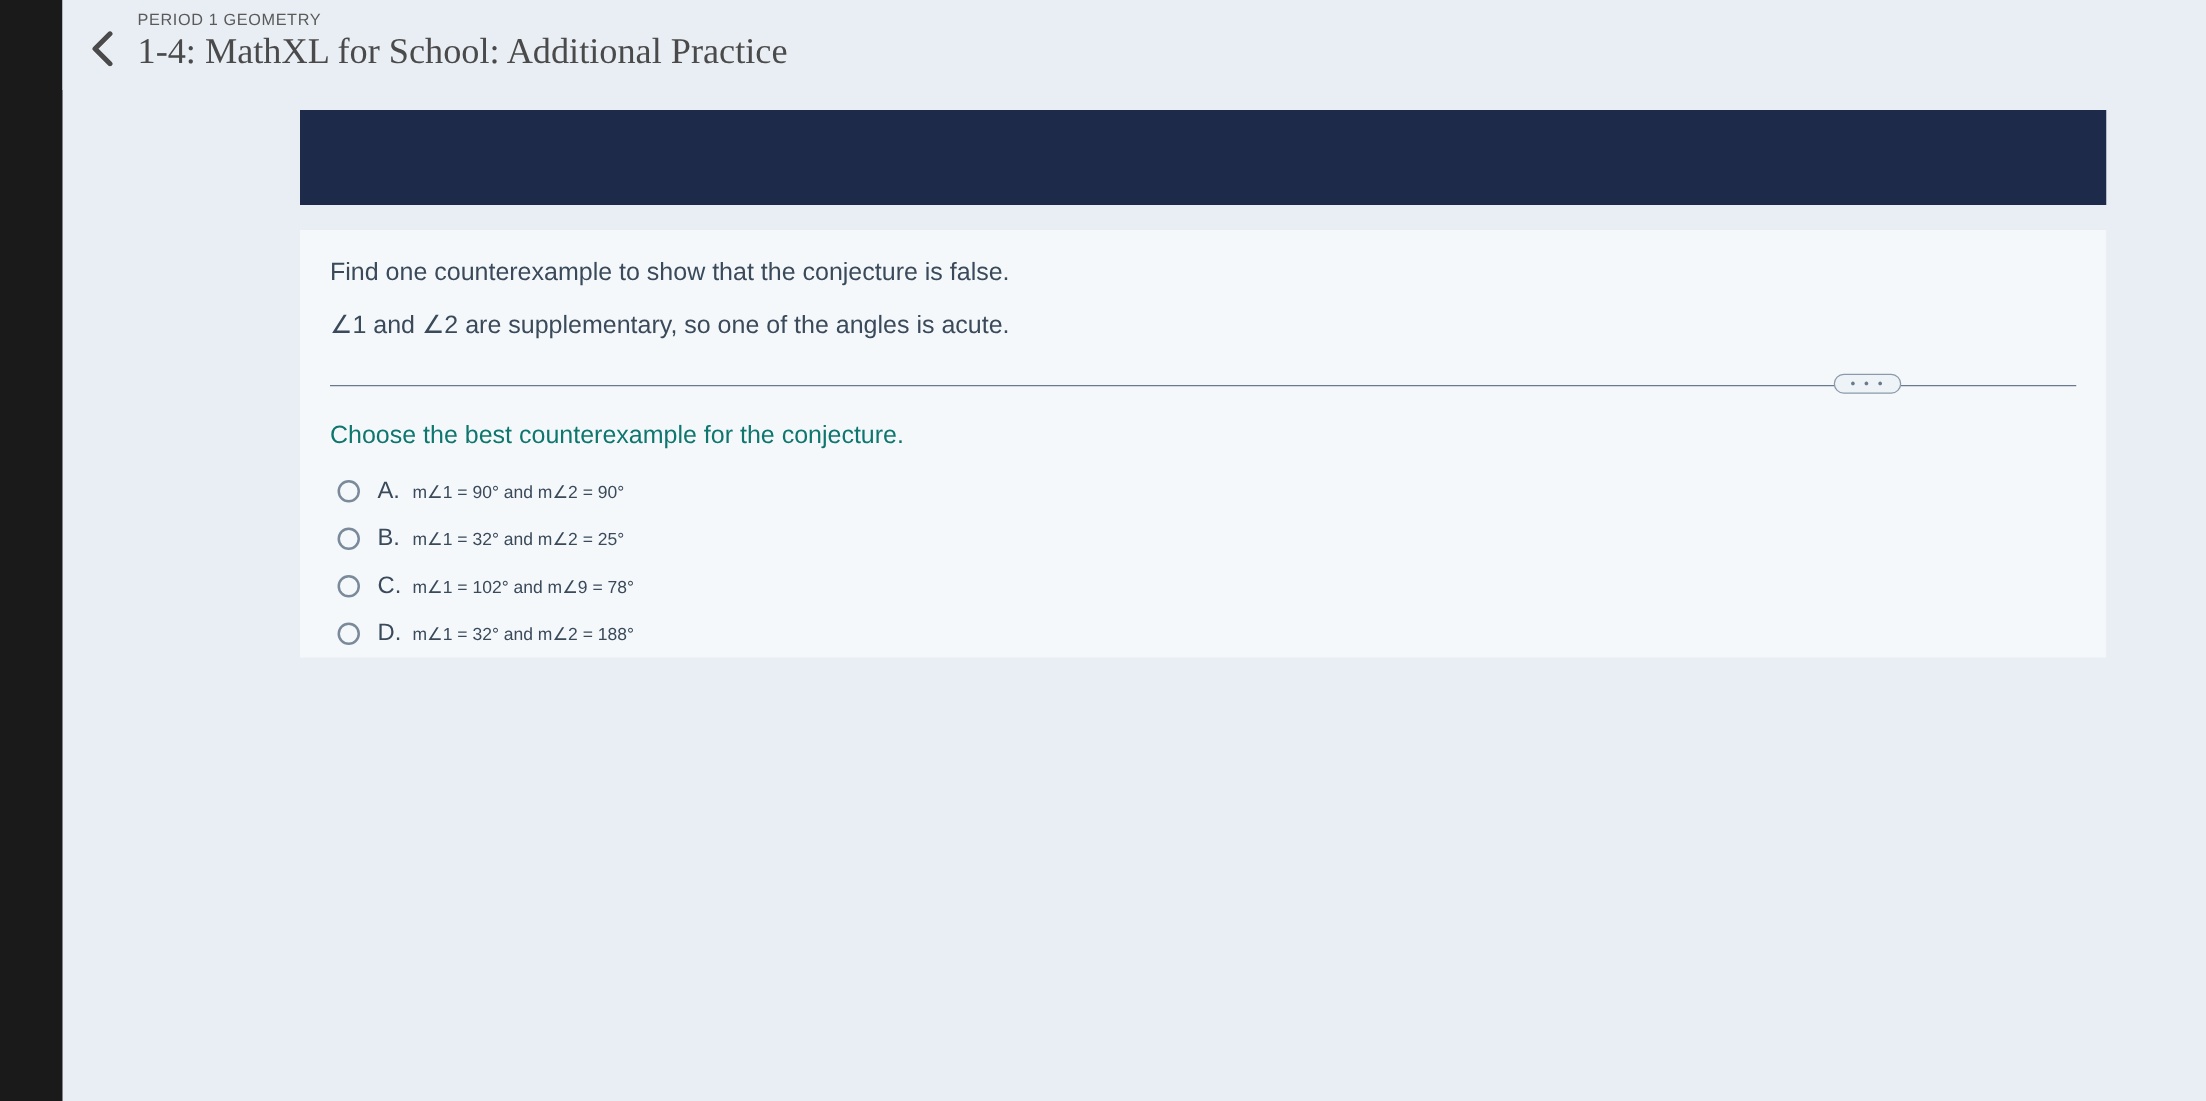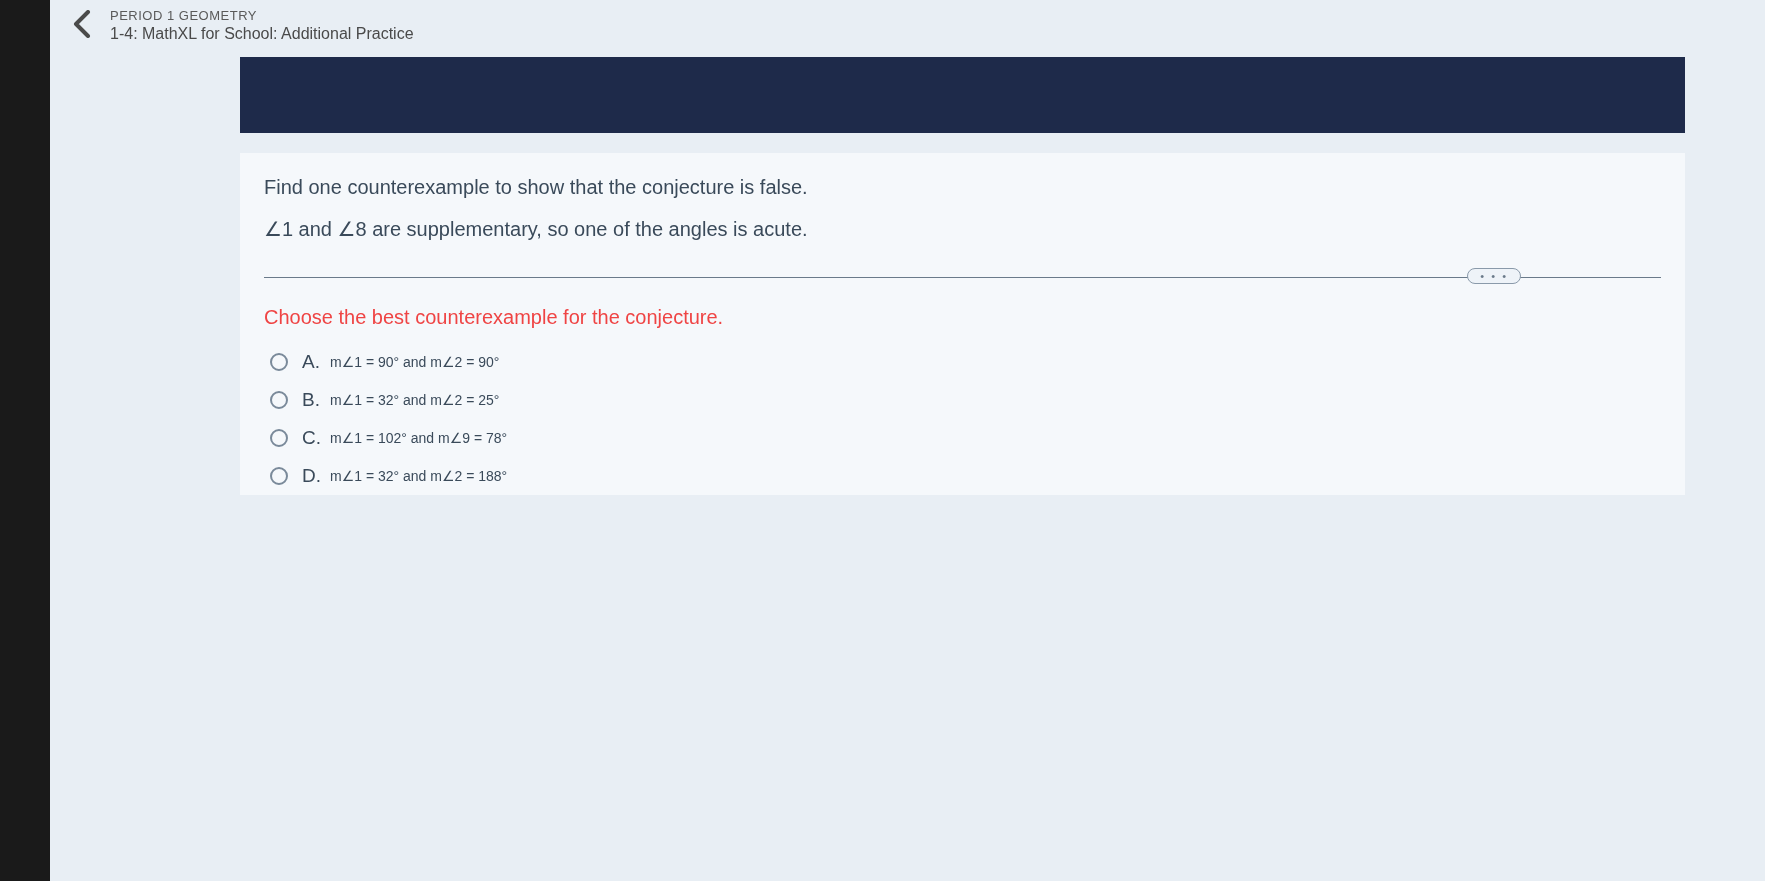--- a/index.html
+++ b/index.html
@@ -21,46 +21,47 @@
       padding: 0 0 0 50px;
     }
     .app-window {
       background: #e8eef4;
       width: 100%;
       height: 100%;
       position: relative;
     }
     .header-bar {
       display: flex;
-      align-items: center;
+      align-items: flex-end;
       padding: 8px 20px 14px 20px;
       background: #e8eef4;
     }
     .back-chevron {
       margin-right: 16px;
       cursor: pointer;
     }
     .back-chevron svg {
       width: 24px;
       height: 28px;
     }
     .breadcrumb-label {
       color: #5a5a5a;
       font-size: 13px;
       letter-spacing: 0.5px;
       margin-bottom: 2px;
     }
     .page-title {
       color: #4a4a4a;
-      font-size: 16px;
+      font-size: 29px;
       font-weight: 500;
-      font-family: Liberation Sans, sans-serif;
+      font-family: Liberation Serif, serif;
     }
     .content-area {
       padding: 0 80px 0 190px;
+      margin-top: 16px;
     }
     .dark-banner {
       background: #1e2a4a;
       height: 76px;
       width: 100%;
       margin-bottom: 20px;
     }
     .question-block {
       background: #f5f8fb;
       padding: 18px 24px 0 24px;
@@ -87,21 +88,21 @@
       background: #eef3f8;
       border: 1px solid #8a9aaa;
       border-radius: 10px;
       padding: 1px 12px;
       font-size: 11px;
       color: #6a7a8a;
       letter-spacing: 2px;
       cursor: pointer;
     }
     .prompt-text {
-      color: #ef4444;
+      color: #0f766e;
       font-size: 20px;
       margin-bottom: 14px;
     }
     .option-row {
       display: flex;
       align-items: center;
       padding: 8px 0;
       margin-left: 6px;
     }
     .radio-circle {
@@ -141,21 +142,21 @@
         <div class="breadcrumb-label">PERIOD 1   GEOMETRY</div>
         <div class="page-title">1-4: MathXL for School: Additional Practice</div>
       </div>
     </div>
 
     <div class="content-area">
       <div class="dark-banner"></div>
 
       <div class="question-block">
         <div class="question-text">Find one counterexample to show that the conjecture is false.</div>
-        <div class="question-text">∠1 and ∠8 are supplementary, so one of the angles is acute.</div>
+        <div class="question-text">∠1 and ∠2 are supplementary, so one of the angles is acute.</div>
 
         <div class="divider-row">
           <hr class="divider-line">
           <div class="ellipsis-pill">• • •</div>
         </div>
 
         <div class="prompt-text">Choose the best counterexample for the conjecture.</div>
 
         <div class="option-row">
           <div class="radio-circle"></div>

